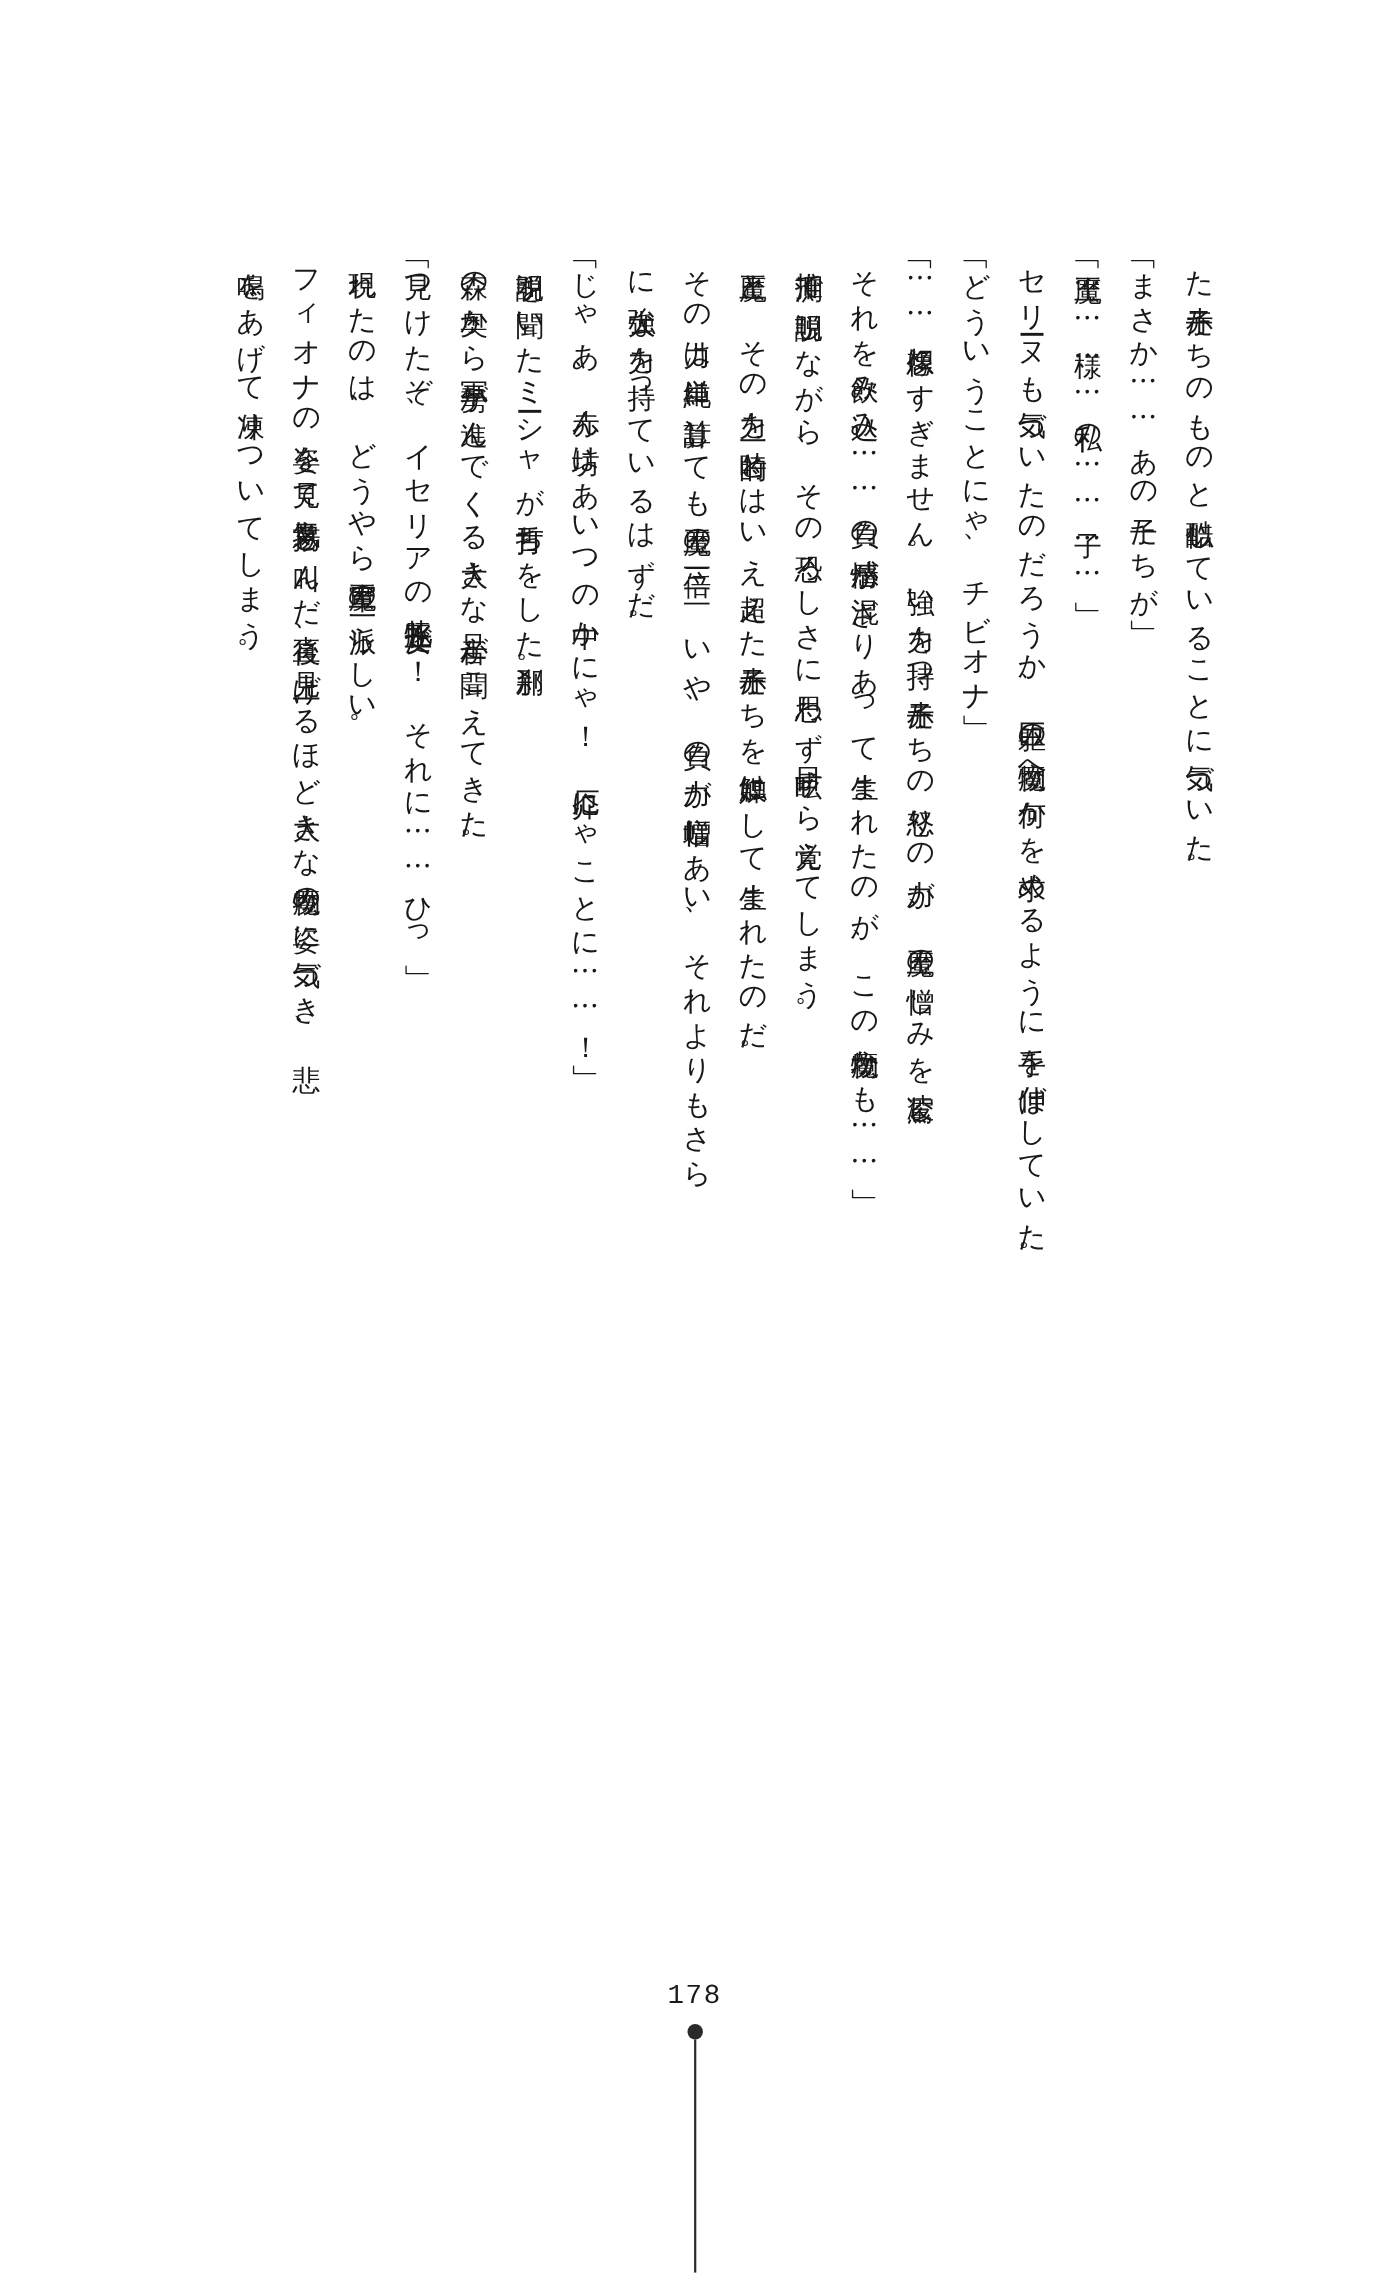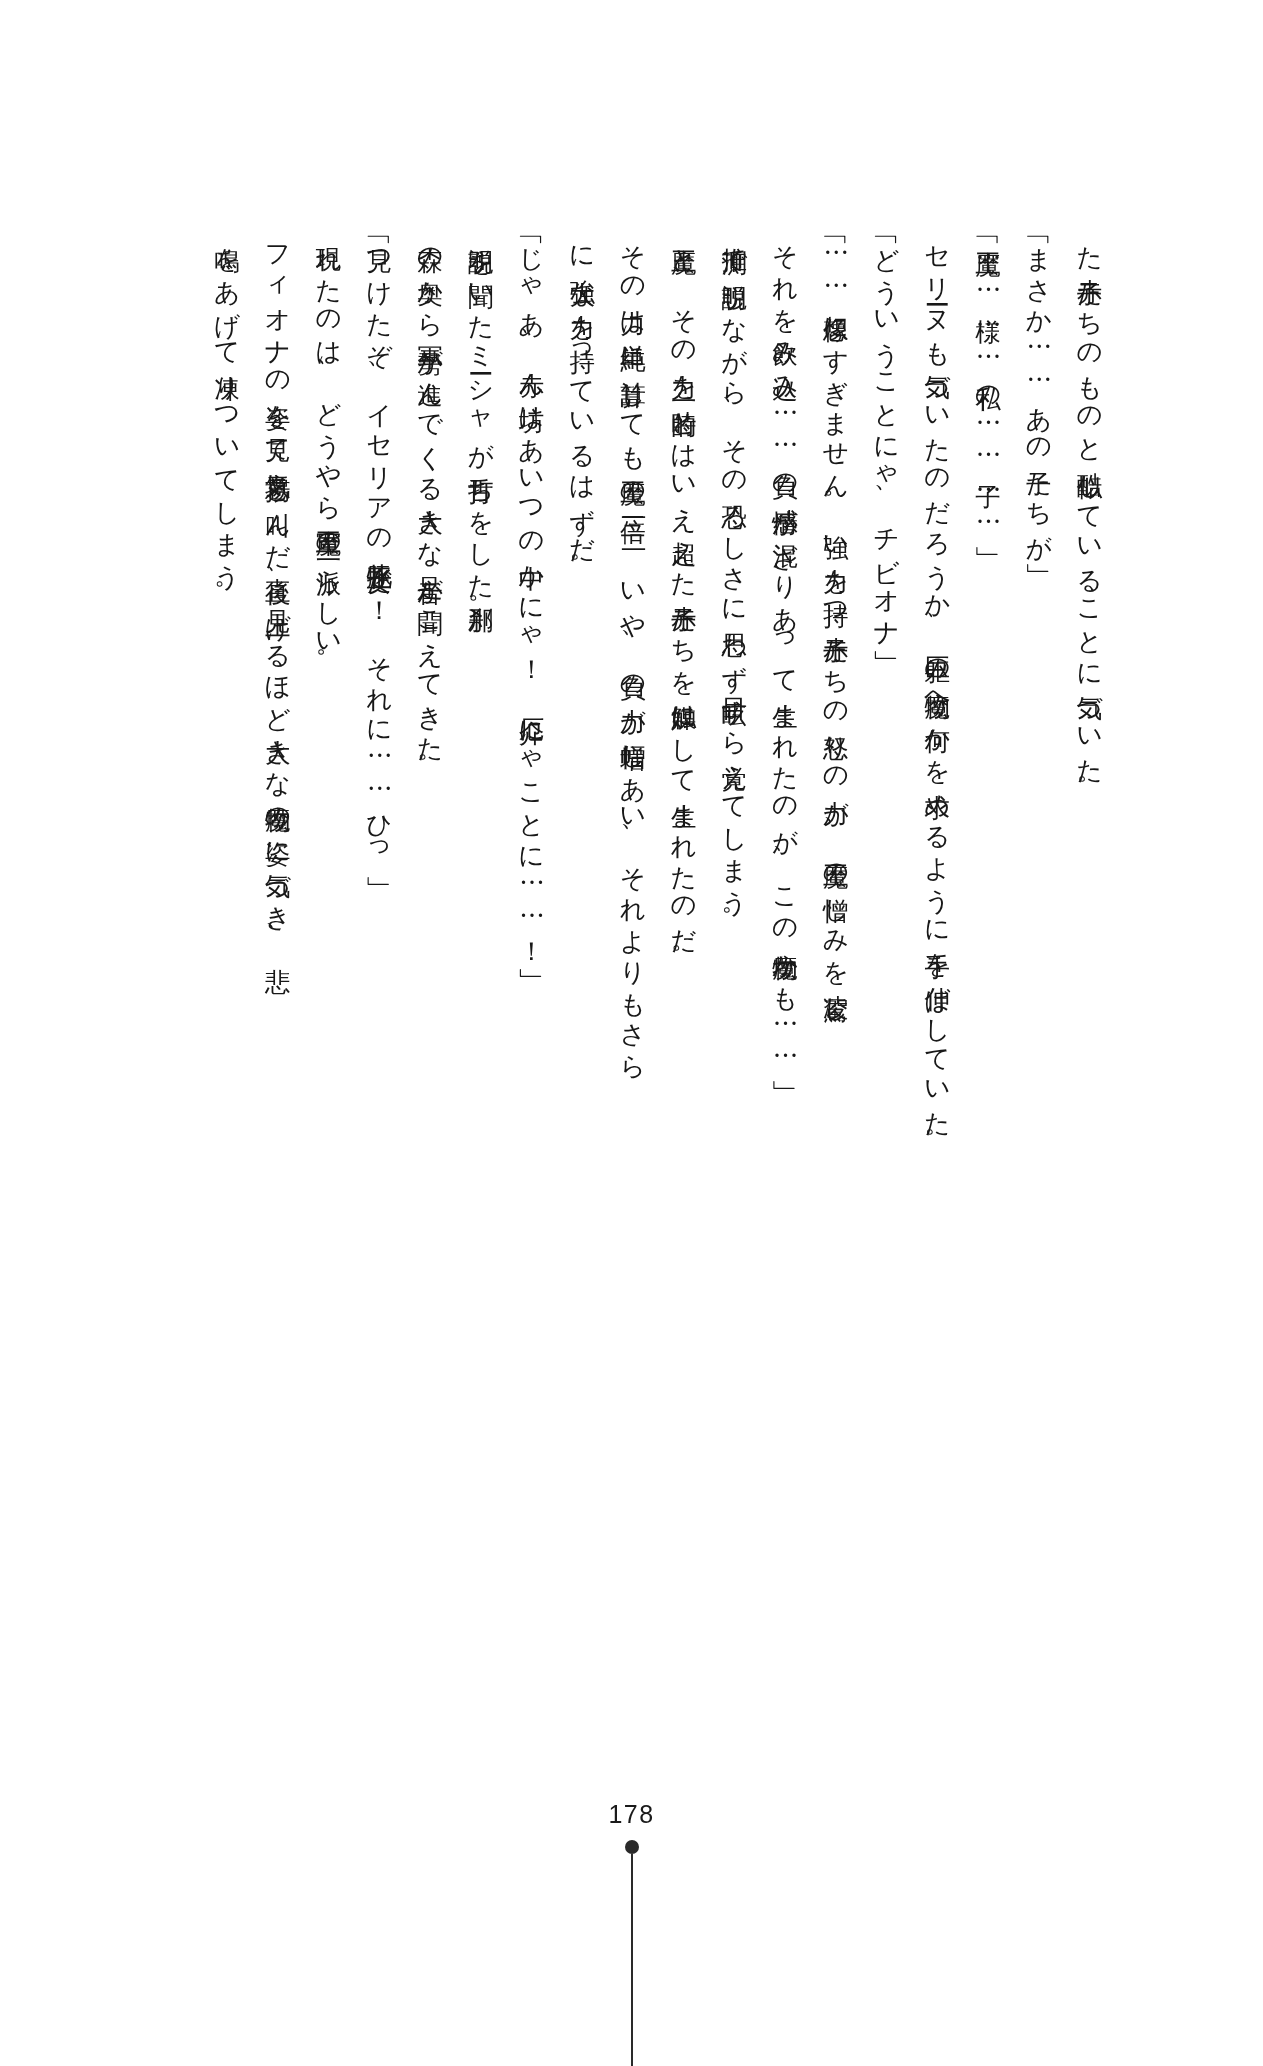--- a/index.html
+++ b/index.html
@@ -48,21 +48,21 @@
   
   #page-number {
     position: absolute;
     left: 0;
     right: 0;
     top: 1800px;
     text-align: center;
     font-size: 25px;
     letter-spacing: 0.06em;
     color: #1a1a1a;
-    font-family: Liberation Sans, sans-serif;
+    font-family: Liberation Mono, monospace;
   }
 
   
   #footer-ornament {
     position: absolute;
     left: 50%;
     transform: translateX(-50%);
     top: 1840px;
     width: 14px;
     height: 226px;

